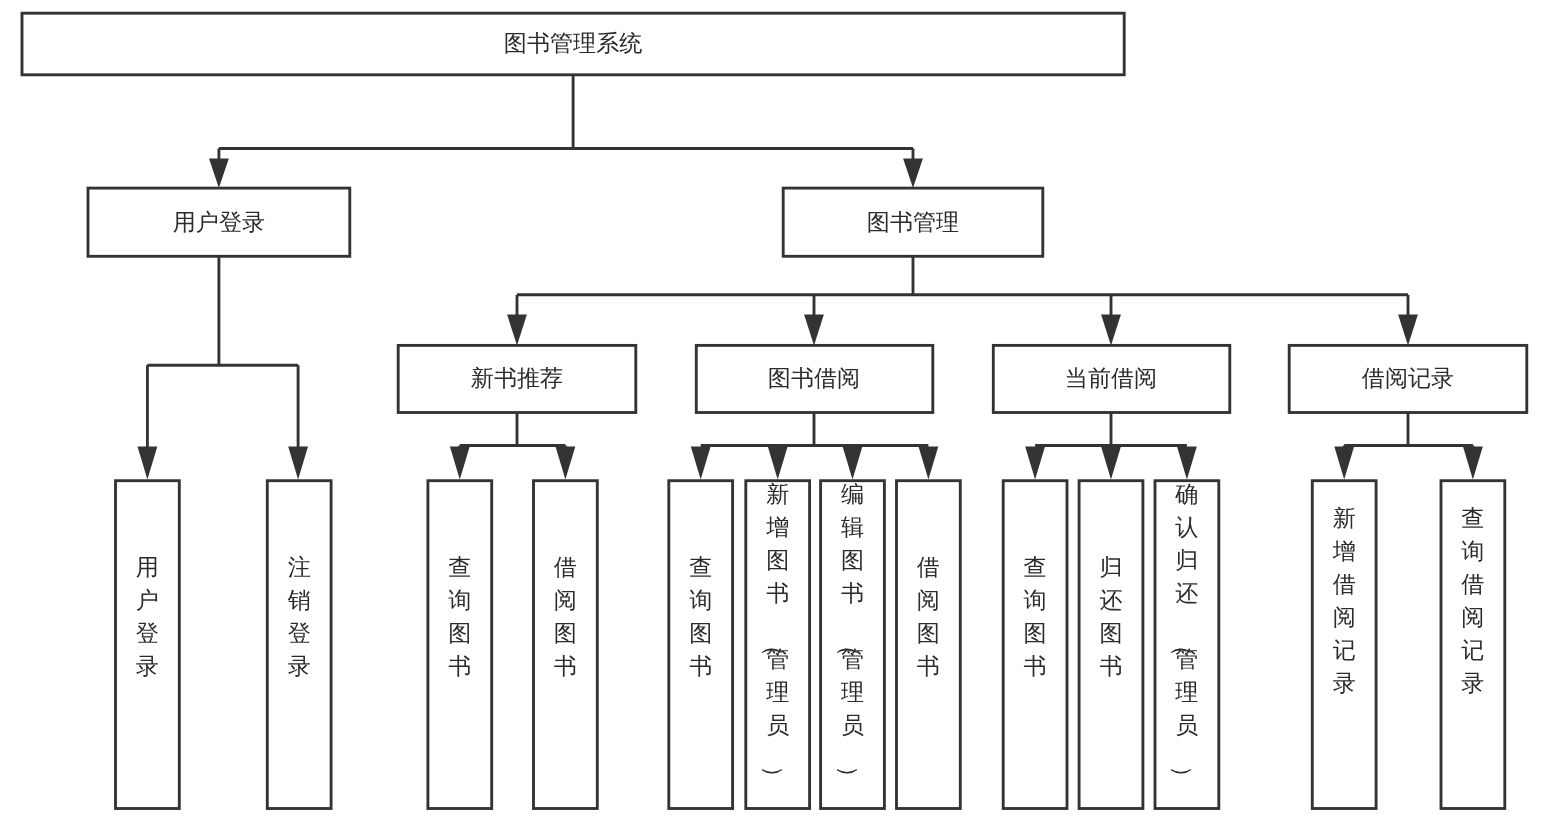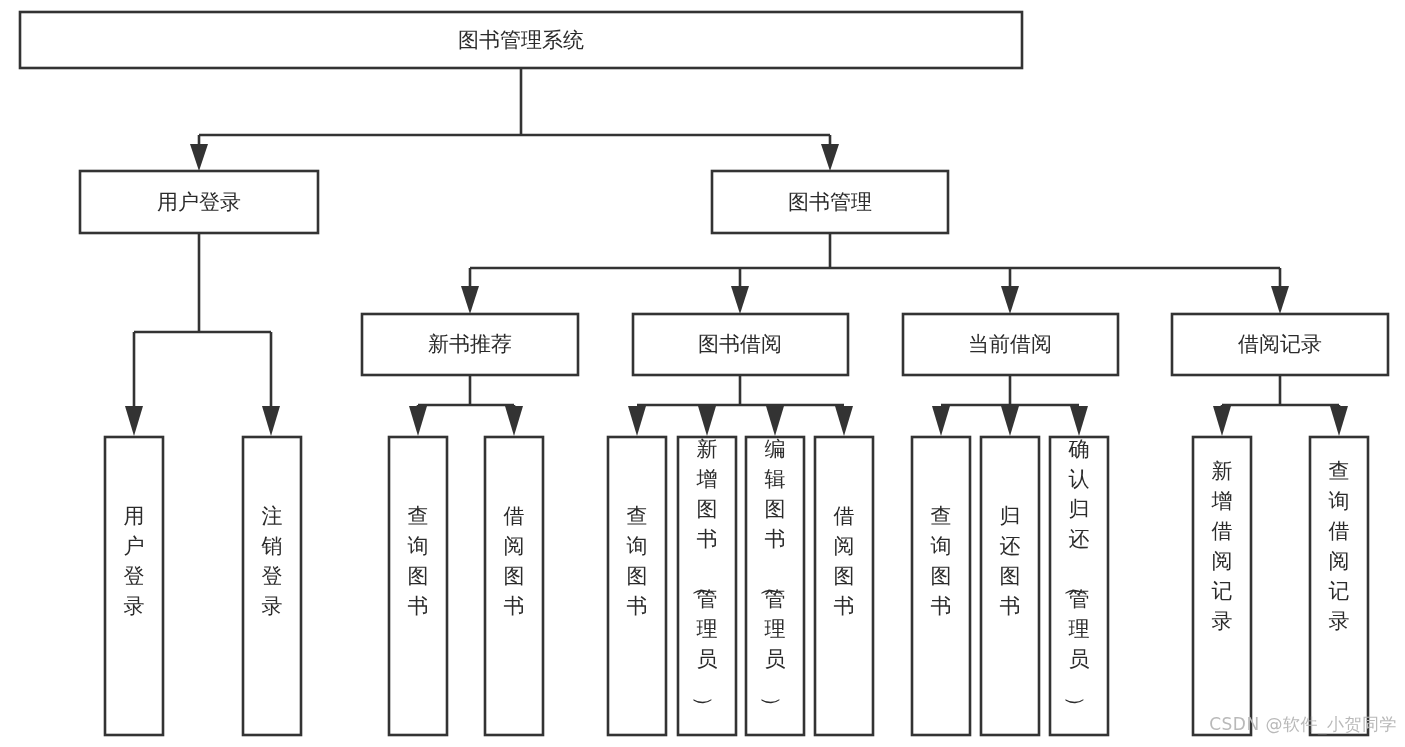--- a/index.html
+++ b/index.html
@@ -212,14 +212,13 @@
     <g>
       <rect class="node-rect" x="1193" y="437" width="58" height="298"></rect>
       <text class="node-label-v" x="1222" y="478"><tspan x="1222" dy="0">新</tspan><tspan x="1222" dy="30">增</tspan><tspan x="1222" dy="30">借</tspan><tspan x="1222" dy="30">阅</tspan><tspan x="1222" dy="30">记</tspan><tspan x="1222" dy="30">录</tspan></text>
     </g>
     <g>
       <rect class="node-rect" x="1310" y="437" width="58" height="298"></rect>
       <text class="node-label-v" x="1339" y="478"><tspan x="1339" dy="0">查</tspan><tspan x="1339" dy="30">询</tspan><tspan x="1339" dy="30">借</tspan><tspan x="1339" dy="30">阅</tspan><tspan x="1339" dy="30">记</tspan><tspan x="1339" dy="30">录</tspan></text>
     </g>
   </svg>
 
-  <div class="watermark">CSDN @软件_小贺同学</div>
 </div>
 
 </body></html>

